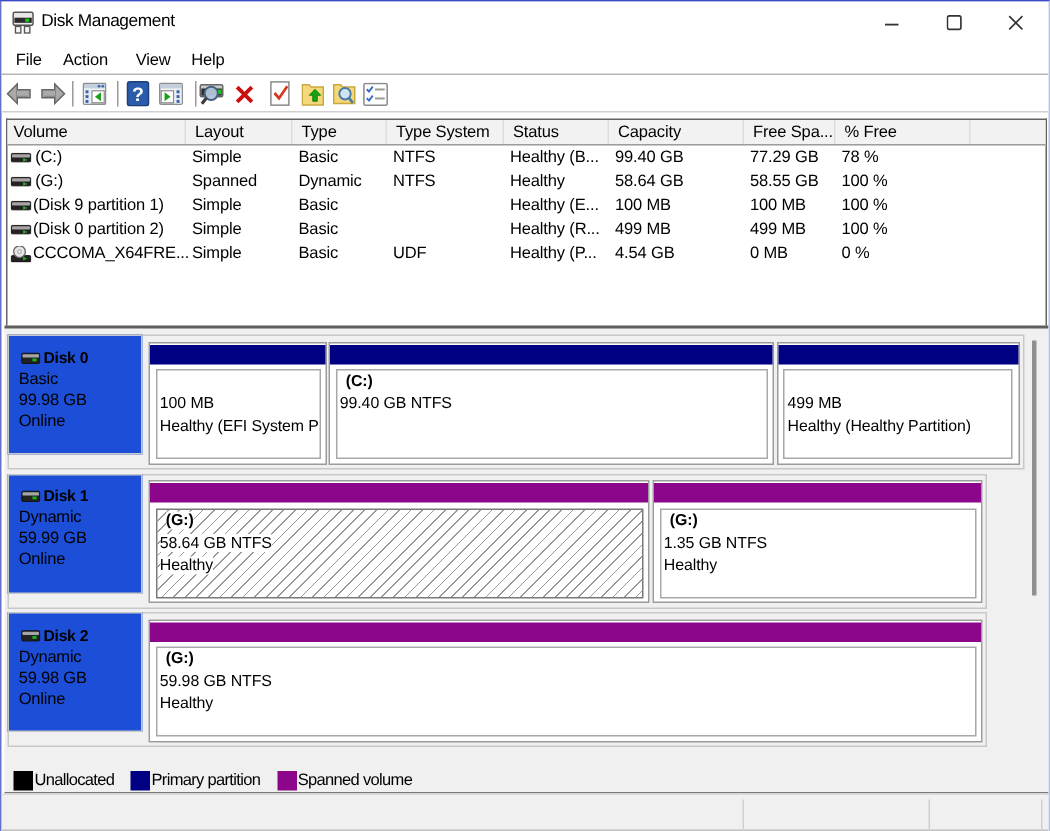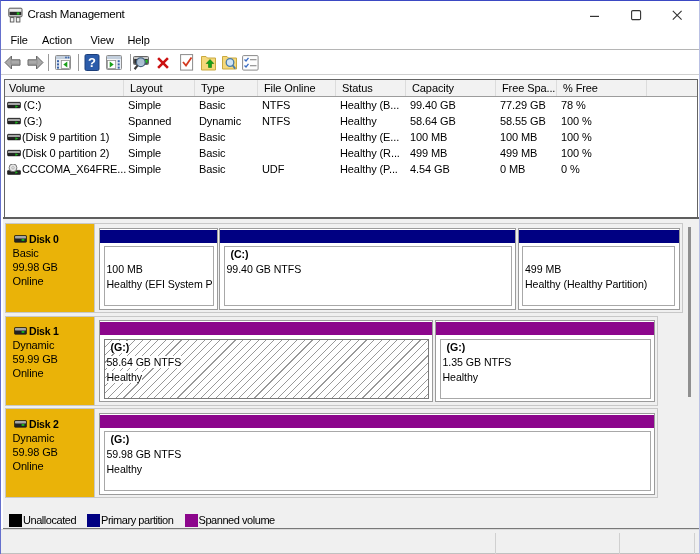--- a/index.html
+++ b/index.html
@@ -29,21 +29,21 @@
 
 #listpane { position:absolute; left:3px; top:78px; width:694px; height:160px; background:#fff; border:1px solid #646464; border-bottom:1px solid #d7d7d7; }
 #lheader { position:absolute; left:0; top:0; width:692px; height:16.5px; background:#f2f2f2; border-bottom:1px solid #9c9c9c; }
 .hcell { position:absolute; top:0; height:16px; border-right:1px solid #dcdcdc; font-size:11px; color:#000; padding:1.5px 0 0 6px; white-space:nowrap; overflow:hidden; letter-spacing:-0.1px; }
 .lrow { position:absolute; left:0; width:692px; height:16px; font-size:11px; color:#000; }
 .lcell { position:absolute; top:0.5px; white-space:nowrap; letter-spacing:-0.1px; }
 
 
 #diskpane { position:absolute; left:2px; top:216px; width:696px; height:312px; background:#f0f0f0; border-top:2px solid #5e5e5e; border-bottom:1px solid #787878; }
 .diskrow { position:absolute; left:2px; background:#f0f0f0; border:1px solid #c8c8c8; }
-.dlabel { position:absolute; left:-1px; top:-1px; width:90px; height:90px; border:1px solid #c8c8c8; background:#eab308; font-size:11px; }
+.dlabel { position:absolute; left:-1px; top:-1px; width:90px; height:80px; border:1px solid #c8c8c8; background:#1d4ed8; font-size:11px; }
 .dlabel .l1 { position:absolute; left:23px; top:8.5px; font-weight:bold; font-size:10.5px; letter-spacing:-0.2px; }
 .dlabel .l2 { position:absolute; left:6.5px; top:22.5px; letter-spacing:-0.15px; }
 .dlabel .l3 { position:absolute; left:6.5px; top:36.5px; letter-spacing:-0.15px; }
 .dlabel .l4 { position:absolute; left:6.5px; top:50.5px; letter-spacing:-0.15px; }
 .part { position:absolute; top:3.5px; height:82px; background:#fff; border:1px solid #9b9b9b; }
 .pstrip { position:absolute; left:0; right:0; top:1px; height:13px; }
 .navy { background:#000082; }
 .purple { background:#8c068c; }
 .pinner { position:absolute; left:3.5px; right:3.5px; top:17.5px; bottom:2.5px; border:1px solid #a8a8a8; overflow:hidden; font-size:10.6px; line-height:15px; white-space:nowrap; letter-spacing:-0.05px; }
 .pinner div { padding-left:2px; }
@@ -84,21 +84,21 @@
 </svg>
 
 <div id="titlebar">
   <svg class="abs" style="left:7px;top:6px" width="15" height="16" viewBox="0 0 15 16">
     <rect x="0.8" y="1.2" width="13.2" height="8.6" rx="1" fill="#e8e8e8" stroke="#555" stroke-width="1"></rect>
     <rect x="1.6" y="4.8" width="11.6" height="3.4" fill="#2a2a2a"></rect>
     <rect x="8.8" y="5.4" width="2.6" height="2.2" fill="#19c119"></rect>
     <rect x="2.3" y="10.6" width="3.6" height="4.4" fill="#f4f4f4" stroke="#555" stroke-width="0.9"></rect>
     <rect x="8.3" y="10.6" width="3.6" height="4.4" fill="#f4f4f4" stroke="#555" stroke-width="0.9"></rect>
   </svg>
-  <div id="title-text">Crash Management</div>
+  <div id="title-text">Disk Management</div>
   <svg class="abs" style="left:588.5px;top:13.5px" width="10" height="3" viewBox="0 0 10 3">
       <rect x="0" y="0.8" width="9" height="1.2" fill="#333"></rect>
     </svg>
   <svg class="abs" style="left:630px;top:9px" width="11" height="11" viewBox="0 0 11 11">
       <rect x="0.6" y="0.6" width="9" height="9" rx="1.2" fill="none" stroke="#333" stroke-width="1.1"></rect>
     </svg>
   <svg class="abs" style="left:671px;top:8.5px" width="11" height="11" viewBox="0 0 11 11">
       <path d="M0.8 0.8 L9.6 9.6 M9.6 0.8 L0.8 9.6" stroke="#333" stroke-width="1.1"></path>
     </svg>
 </div>
@@ -178,21 +178,21 @@
     <rect x="8" y="4" width="6.5" height="1.3" fill="#9a9a9a"></rect>
     <rect x="8" y="10" width="6.5" height="1.3" fill="#9a9a9a"></rect>
   </svg>
 </div>
 
 <div id="listpane">
   <div id="lheader">
     <div class="hcell" style="left:0;width:119px;padding-left:4px">Volume</div>
     <div class="hcell" style="left:119px;width:71px">Layout</div>
     <div class="hcell" style="left:190px;width:63px">Type</div>
-    <div class="hcell" style="left:253px;width:78px">File Online</div>
+    <div class="hcell" style="left:253px;width:78px">Type System</div>
     <div class="hcell" style="left:331px;width:70px">Status</div>
     <div class="hcell" style="left:401px;width:90px">Capacity</div>
     <div class="hcell" style="left:491px;width:61px">Free Spa...</div>
     <div class="hcell" style="left:552px;width:90px">% Free</div>
     <div class="hcell" style="left:640px;width:52px;border-right:none"></div>
   </div>
   <div class="lrow" style="top:18px">
     <svg class="vicon" style="left:1.5px">
         <use href="#hdd"></use>
       </svg>

